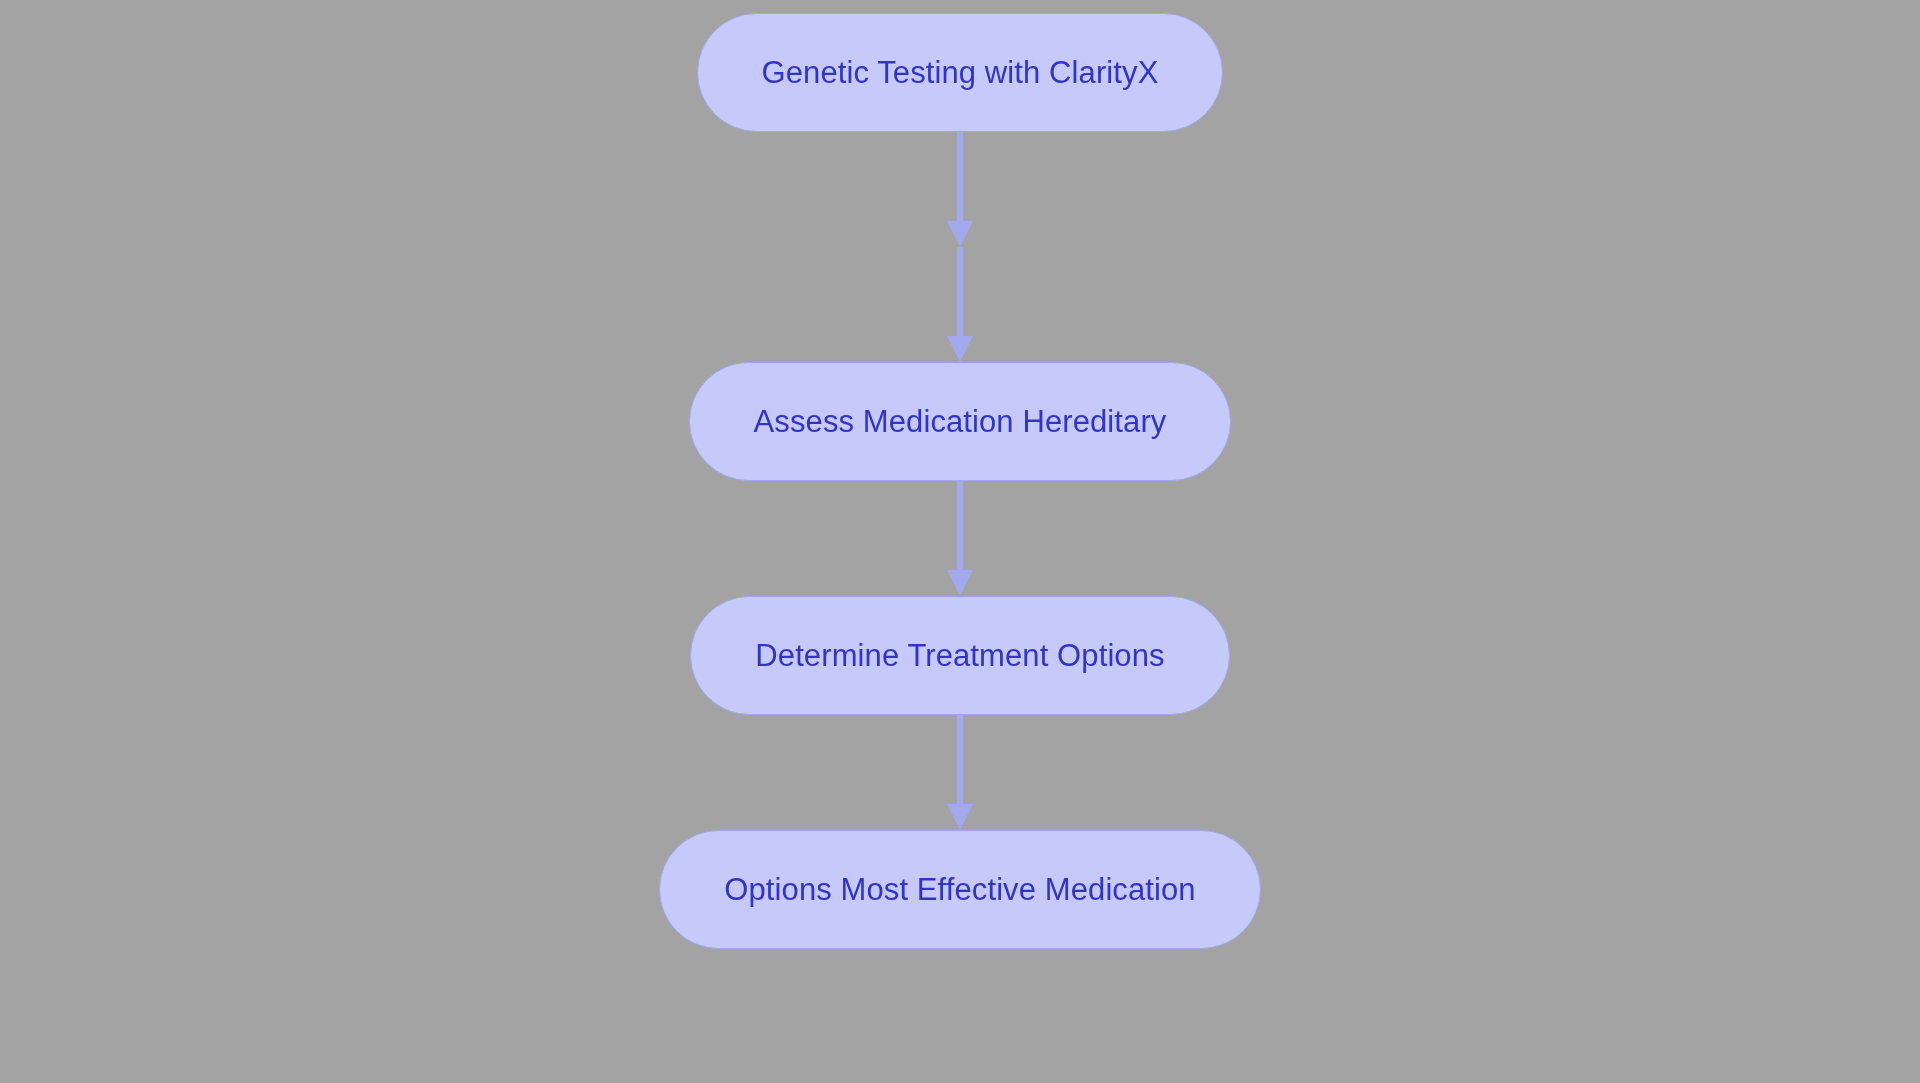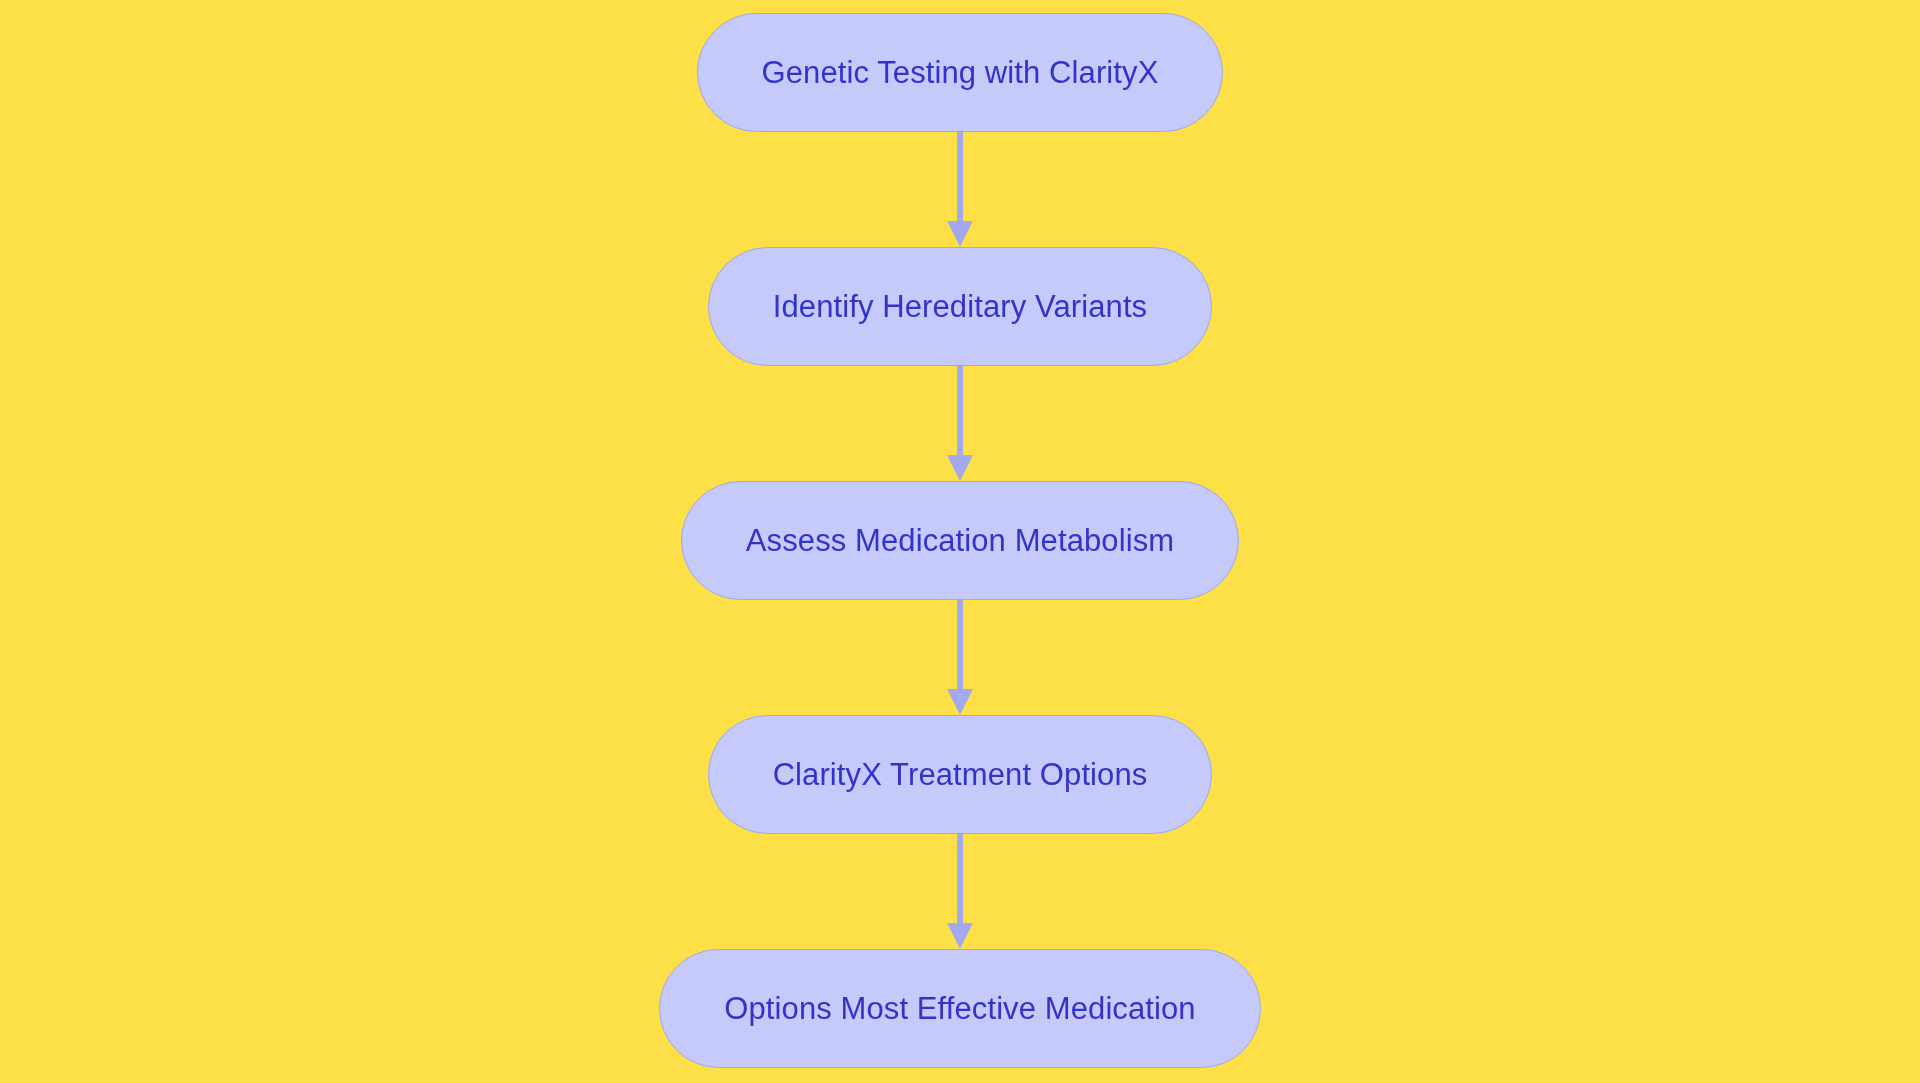--- a/index.html
+++ b/index.html
@@ -11,21 +11,21 @@
     width: 1920px;
     height: 1083px;
     overflow: hidden;
     font-family: "Liberation Sans", sans-serif;
   }
 
   #flowchart-canvas {
     position: relative;
     width: 1920px;
     height: 1083px;
-    background: #fde047;
+    background: #a3a3a3;
   }
 
   .flow-column {
     position: absolute;
     left: 0;
     top: 0;
     width: 1920px;
     height: 1083px;
     display: flex;
     flex-direction: column;
@@ -95,40 +95,37 @@
 
     <div class="flow-node">
       <span class="flow-node-label">Genetic Testing with ClarityX</span>
     </div>
 
     <div class="flow-connector">
       <div class="connector-shaft"></div>
       <div class="connector-head"></div>
     </div>
 
+
+    <div class="flow-connector">
+      <div class="connector-shaft"></div>
+      <div class="connector-head"></div>
+    </div>
+
     <div class="flow-node">
-      <span class="flow-node-label">Identify Hereditary Variants</span>
+      <span class="flow-node-label">Assess Medication Hereditary</span>
     </div>
 
     <div class="flow-connector">
       <div class="connector-shaft"></div>
       <div class="connector-head"></div>
     </div>
 
     <div class="flow-node">
-      <span class="flow-node-label">Assess Medication Metabolism</span>
-    </div>
-
-    <div class="flow-connector">
-      <div class="connector-shaft"></div>
-      <div class="connector-head"></div>
-    </div>
-
-    <div class="flow-node">
-      <span class="flow-node-label">ClarityX Treatment Options</span>
+      <span class="flow-node-label">Determine Treatment Options</span>
     </div>
 
     <div class="flow-connector">
       <div class="connector-shaft"></div>
       <div class="connector-head"></div>
     </div>
 
     <div class="flow-node">
       <span class="flow-node-label">Options Most Effective Medication</span>
     </div>

